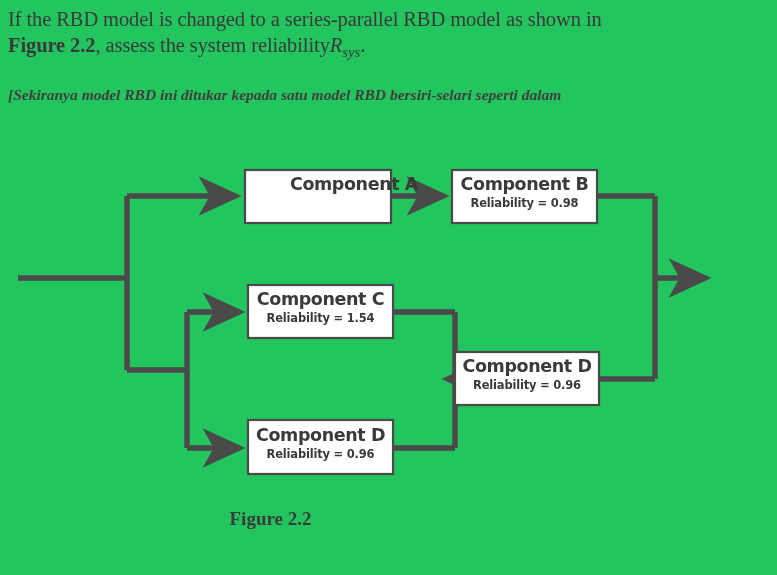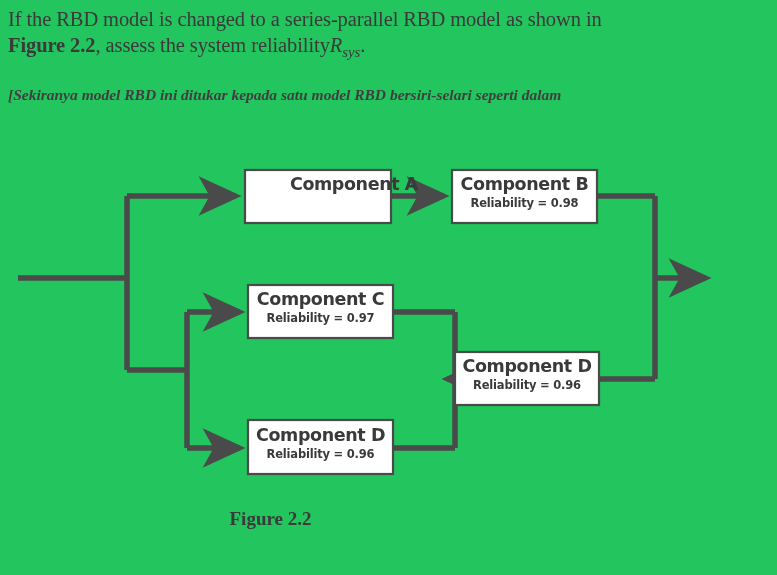--- a/index.html
+++ b/index.html
@@ -194,21 +194,21 @@
       <span class="nm">Component A</span>
     </div>
 
     <div class="boxlabel" style="left:452px; top:34px; width:145px;">
       <span class="nm">Component B</span>
       <span class="rl">Reliability = 0.98</span>
     </div>
 
     <div class="boxlabel" style="left:248px; top:149px; width:145px;">
       <span class="nm">Component C</span>
-      <span class="rl">Reliability = 0.97</span>
+      <span class="rl">Reliability = 1.54</span>
     </div>
 
     <div class="boxlabel" style="left:248px; top:285px; width:145px;">
       <span class="nm">Component D</span>
       <span class="rl">Reliability = 0.96</span>
     </div>
 
     <div class="boxlabel" style="left:455px; top:216px; width:144px;">
       <span class="nm">Component D</span>
       <span class="rl">Reliability = 0.96</span>

